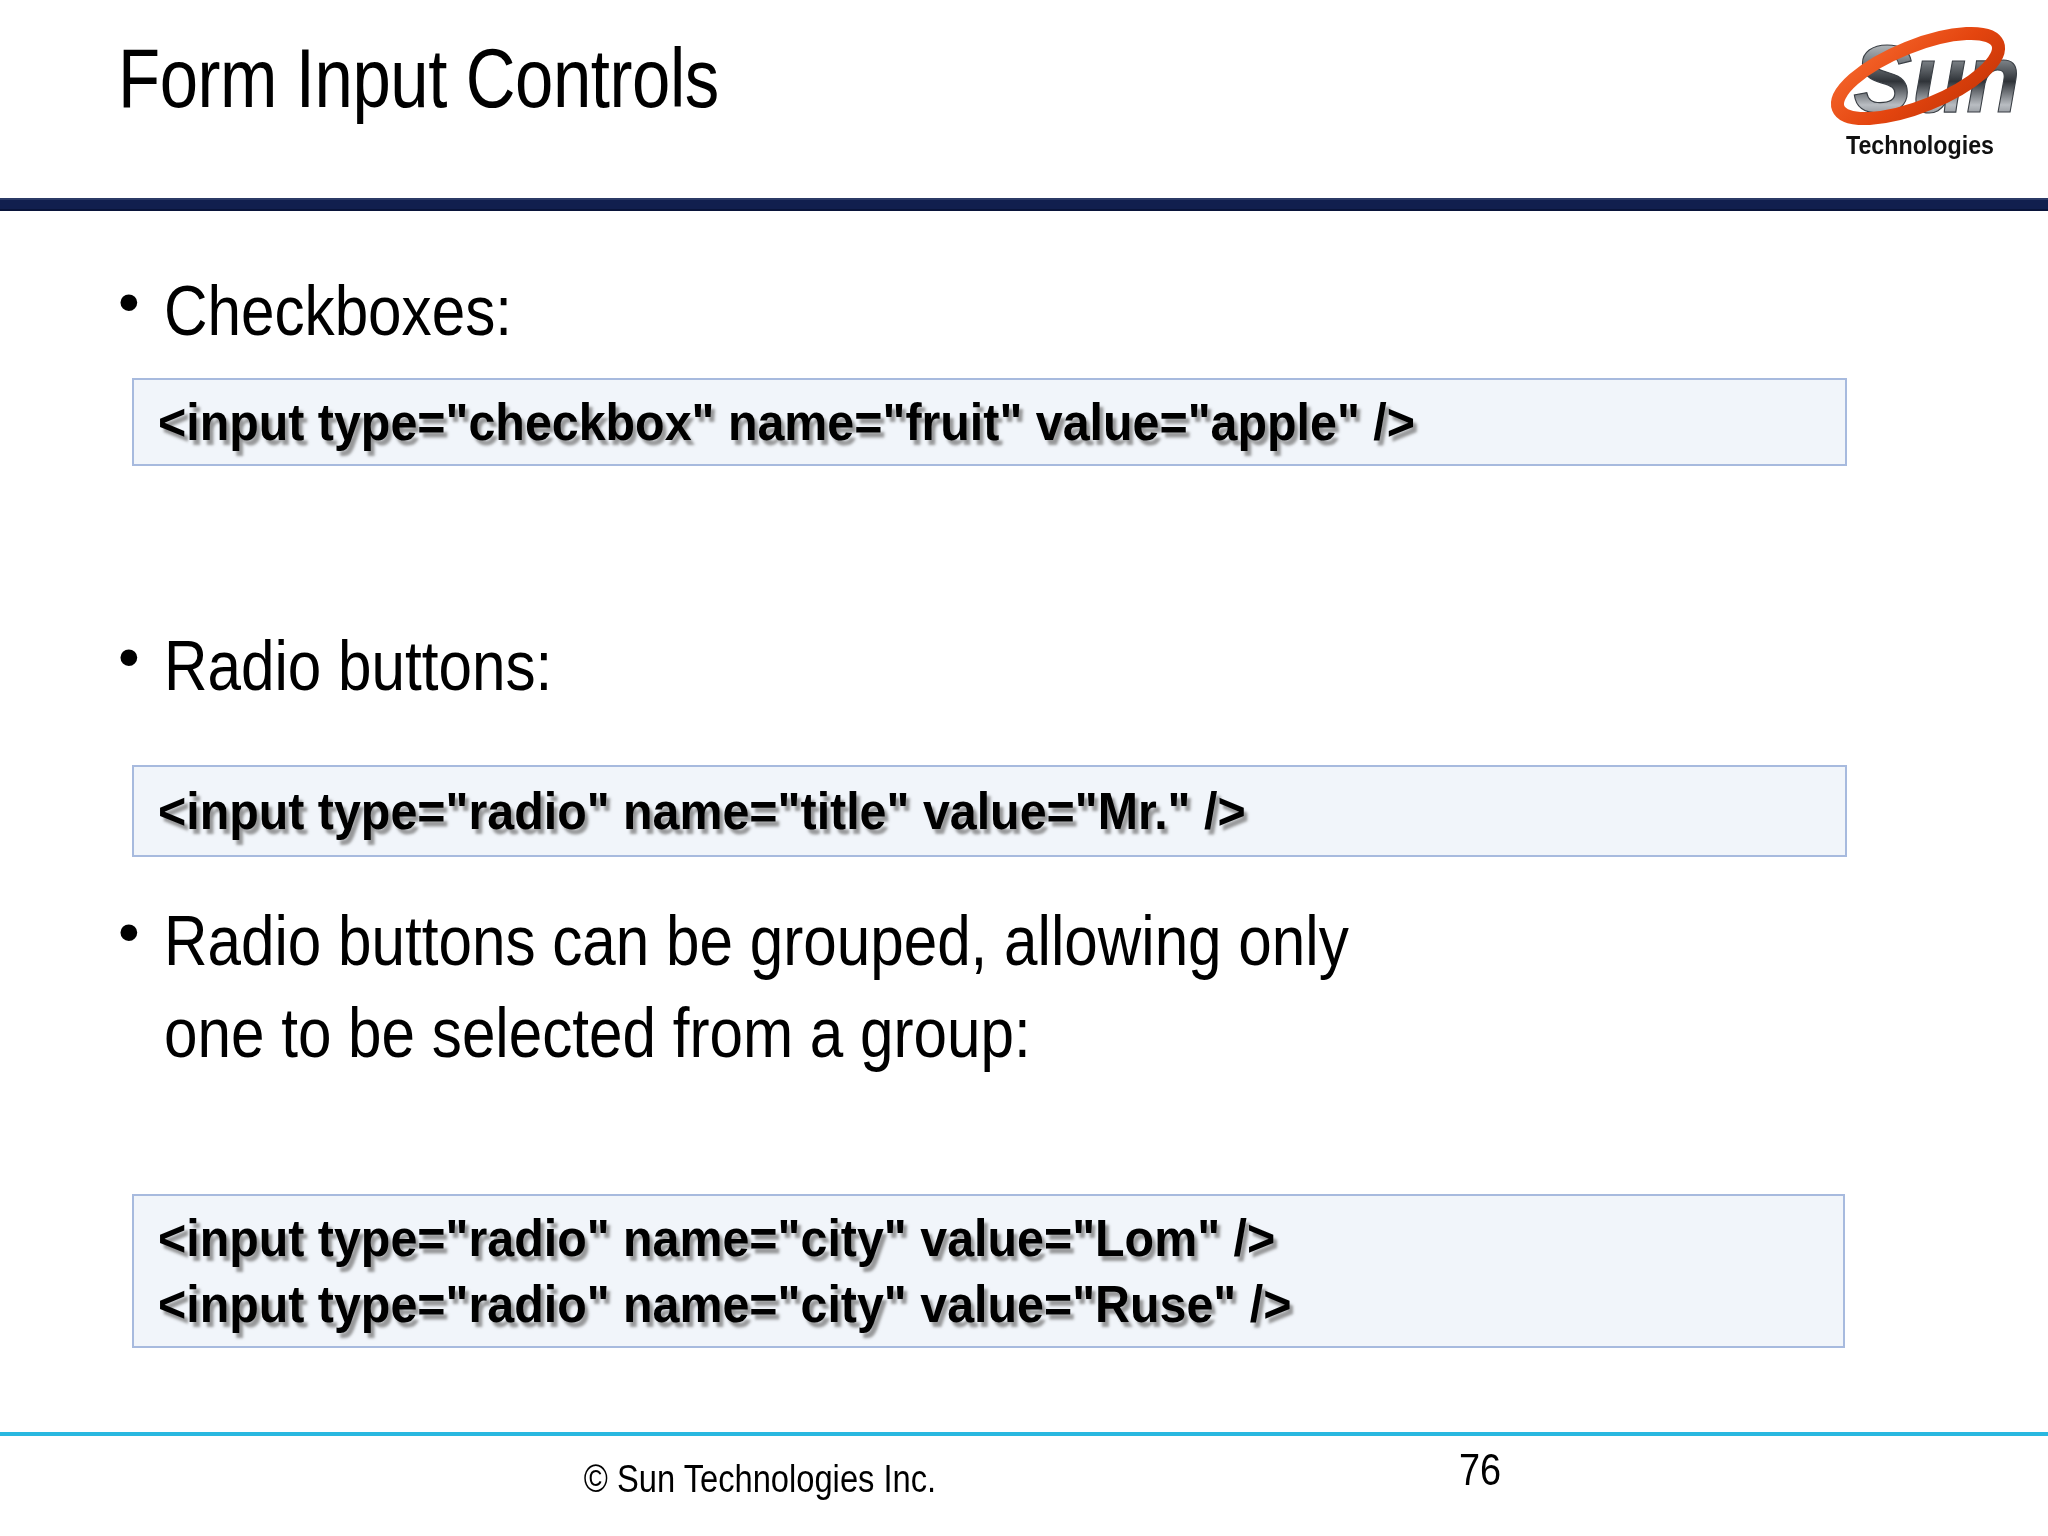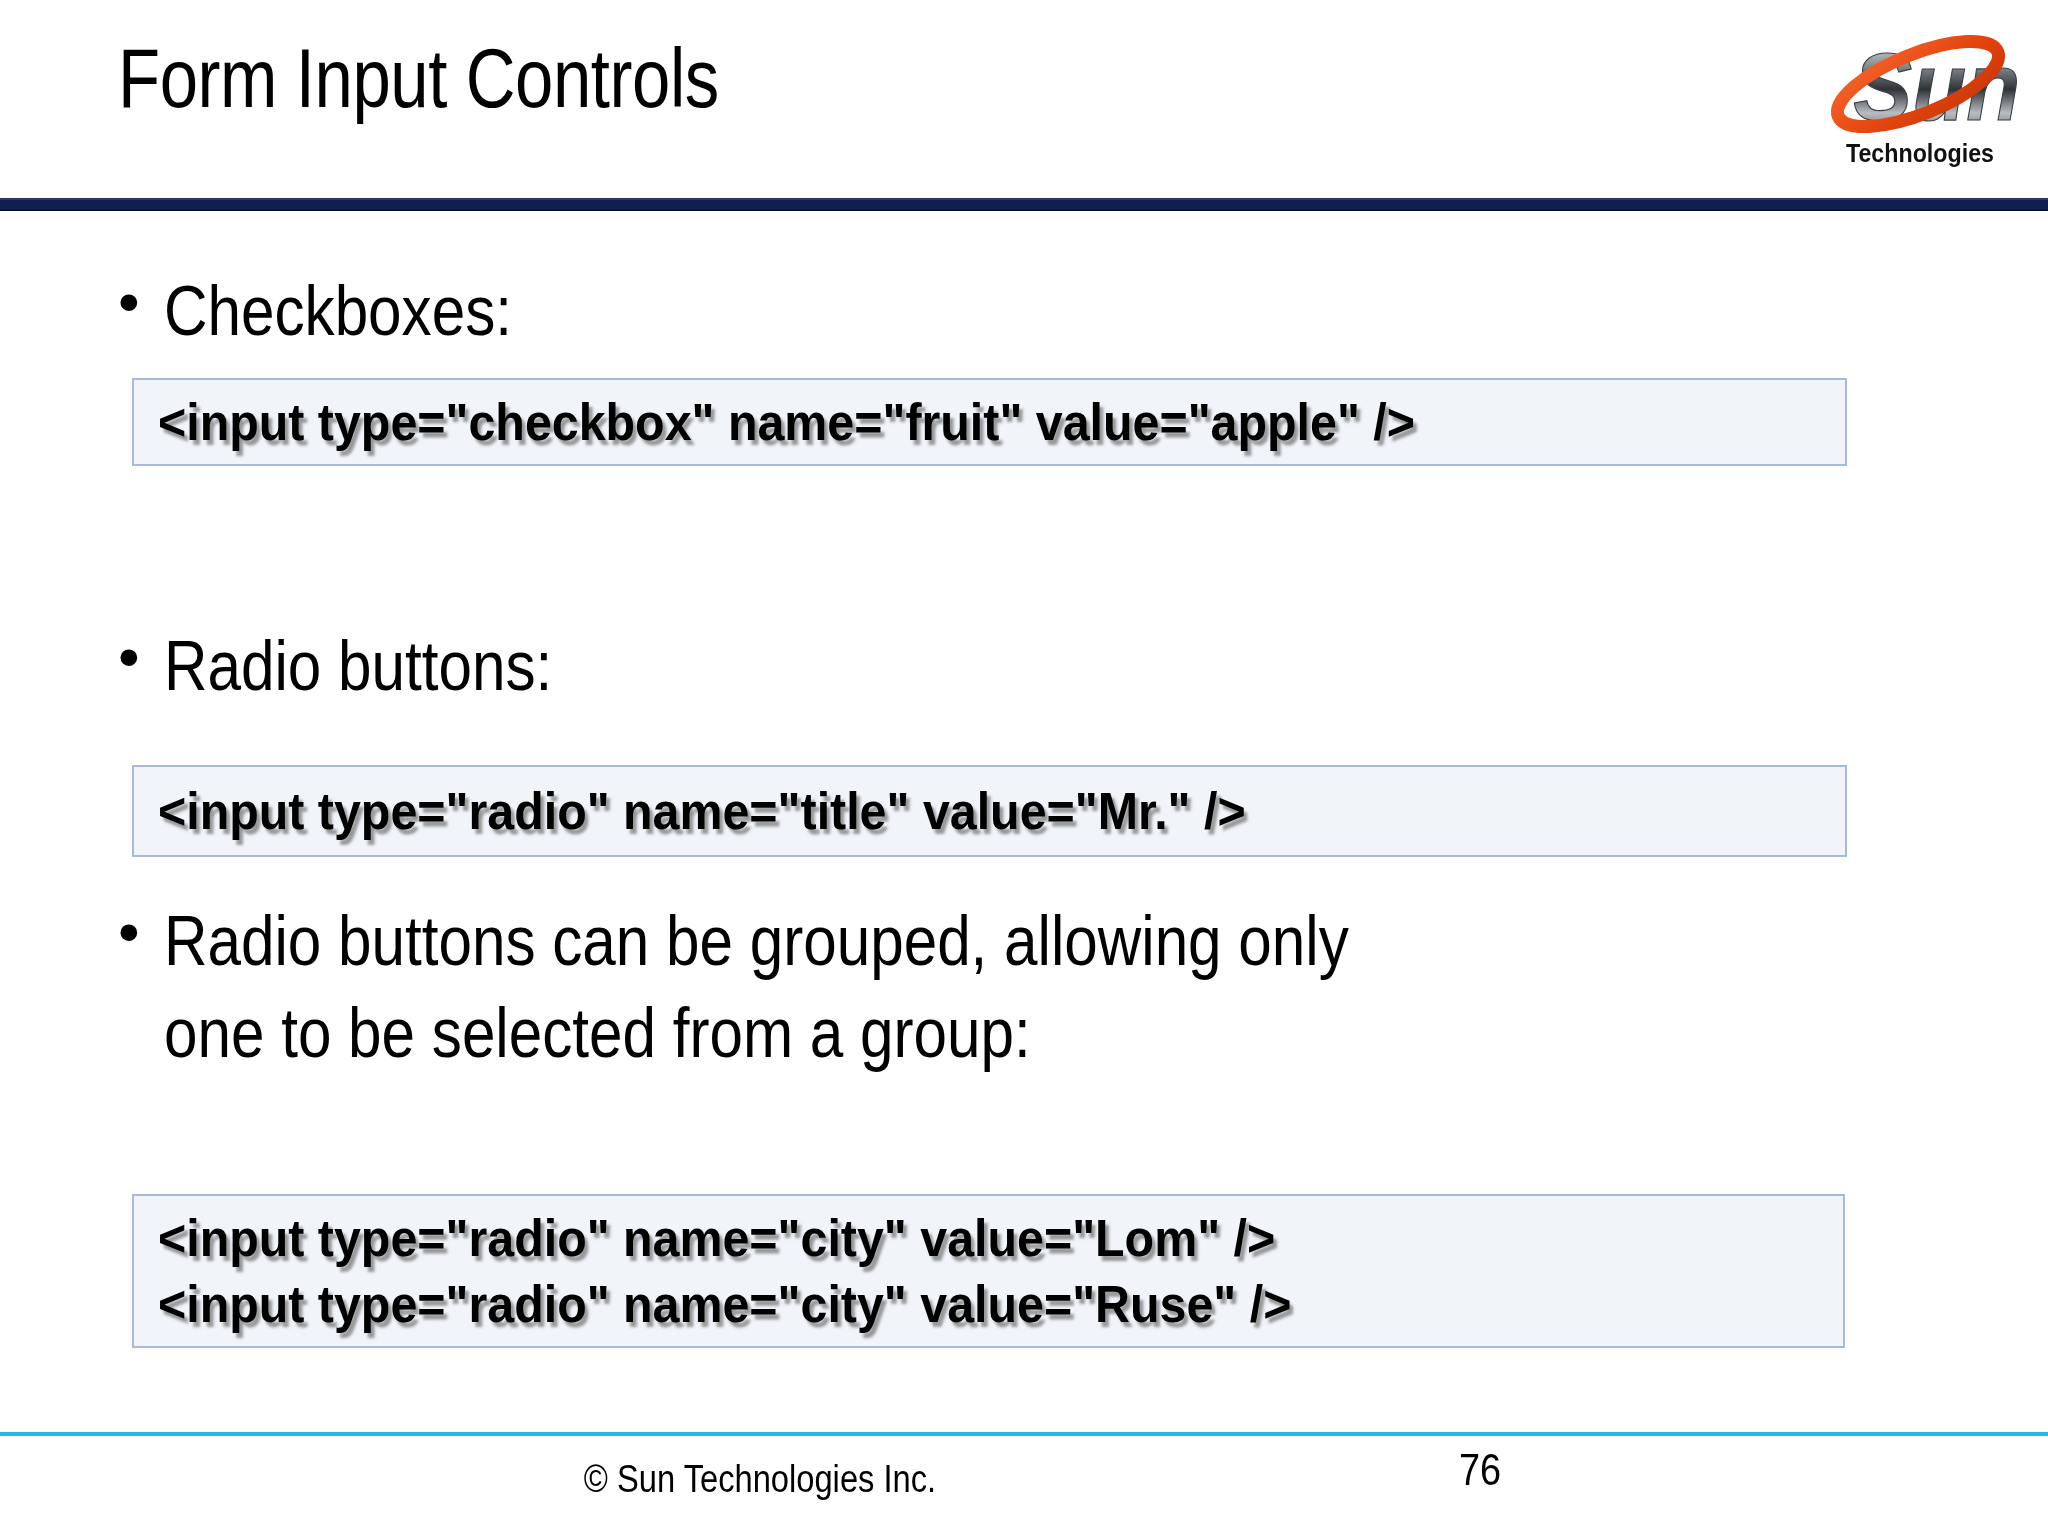--- a/index.html
+++ b/index.html
@@ -47,21 +47,21 @@
     background: #111f4e;
     border-top: 2px solid #2b3a66;
     border-bottom: 2px solid #09143a;
     box-sizing: border-box;
   }
 
   
   .logo {
     position: absolute;
     right: 18px;
-    top: 12px;
+    top: 4px;
     width: 230px;
     height: 160px;
   }
 
   
   .bullet-row {
     position: absolute;
     display: flex;
     align-items: flex-start;
     color: #000000;

